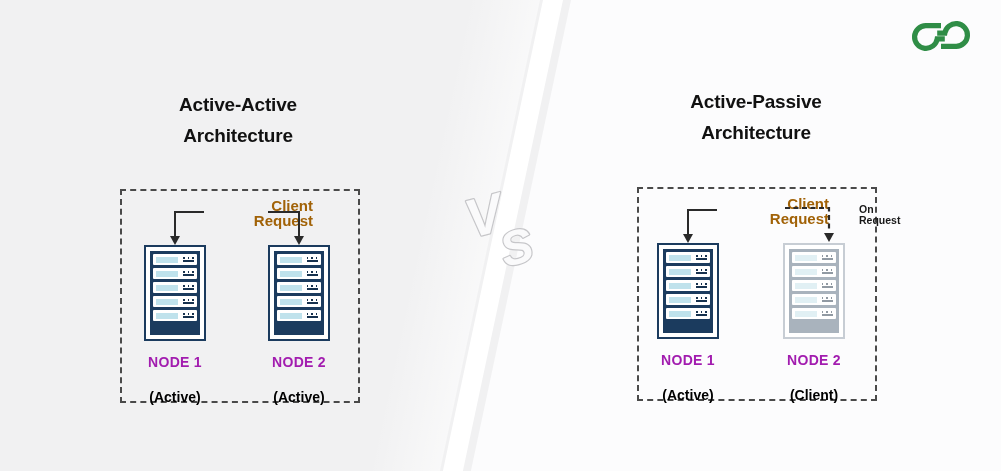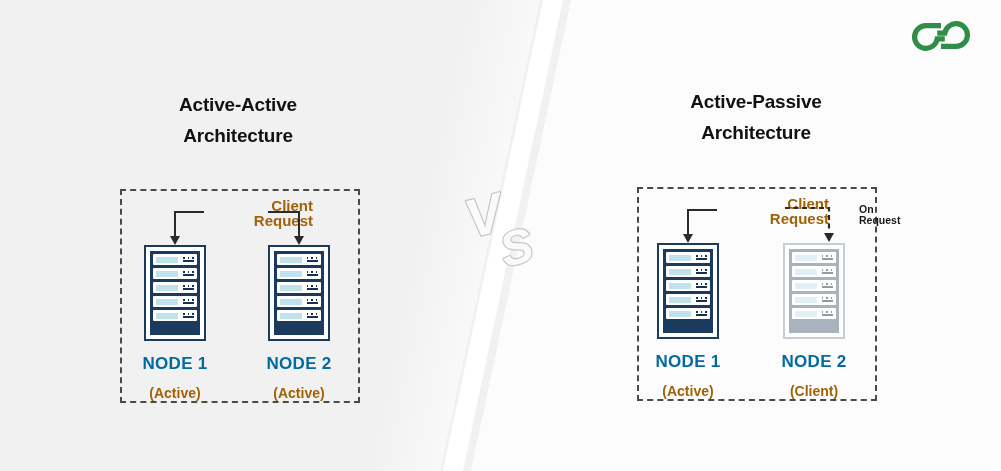--- a/index.html
+++ b/index.html
@@ -70,22 +70,22 @@
   .dashed-line { fill:none; stroke:var(--line,#2a2a2a); stroke-width:2.2; stroke-dasharray:5 3.5; }
   .arrow-head  { fill:var(--line,#2a2a2a); }
 
   .failover-label {
     position:absolute; left:196px; top:15px; width:58px;
     font-size:10.5px; line-height:11px; font-weight:700; color:#191919;margin-left:24px;
   }
 
   
   .node-col { position:absolute; top:54px; width:110px; text-align:center; }
-  .node-name  { margin-top:13px; font-size:17px; font-weight:800; color:#0369a1; letter-spacing:.3px; }
-  .node-state { margin-top:11px;  font-size:14px; font-weight:700; color:#a16207; }
+  .node-name  { margin-top:13px; font-size:14px; font-weight:800; color:#a21caf; letter-spacing:.3px; }
+  .node-state { margin-top:19px;  font-size:14px; font-weight:700; color:#000000; }
 
   
   .server {
     width:62px; height:96px; margin:0 auto; background:#ffffff;
     border:2px solid var(--navy,#1b3b5e); padding:4px;
   }
   .server-body {
     width:100%; height:100%; background:var(--navy,#1b3b5e);
     display:flex; flex-direction:column; gap:3px; padding:3px 3px 0;
   }

